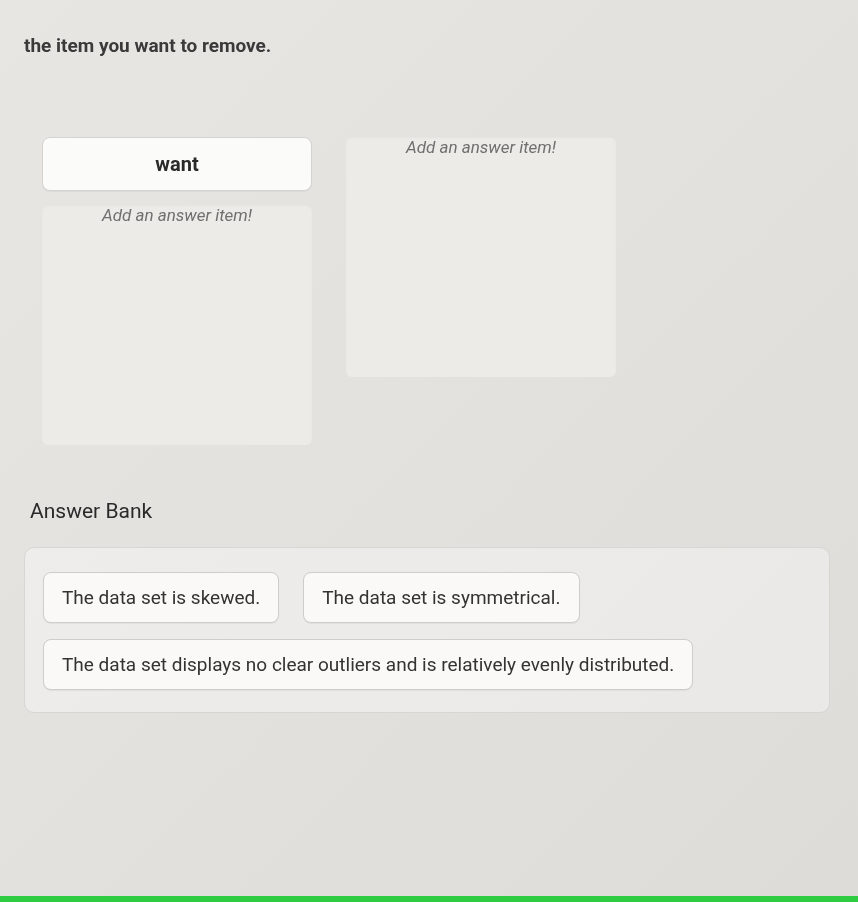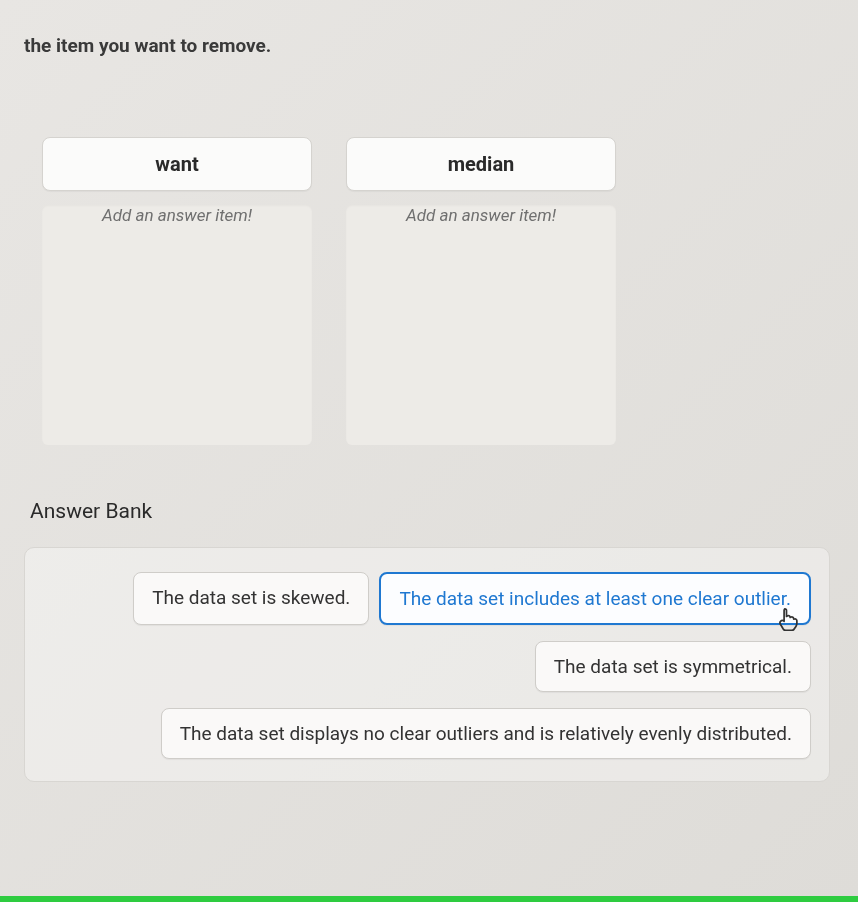--- a/index.html
+++ b/index.html
@@ -67,23 +67,22 @@
     margin-bottom: 24px;
   }
   .answer-bank {
     background: rgba(255,255,255,0.35);
     border: 1px solid #d8d6d2;
     border-radius: 10px;
     padding: 24px 18px 22px 18px;
     margin-right: 28px;
     display: flex;
     flex-wrap: wrap;
-    gap: 16px 10px;
+    gap: 16px 24px;
     position: relative;
-    justify-content: flex-end;
   }
   .chip {
     background: #faf9f8;
     border: 1.5px solid #cfcdc9;
     border-radius: 8px;
     padding: 13px 18px;
     font-size: 19px;
     color: #333;
     white-space: nowrap;
     box-shadow: 0 1px 1px rgba(0,0,0,0.05);
@@ -119,35 +118,28 @@
   <div class="instruction">the item you want to remove.</div>
 
   <div class="drop-row">
     <div class="drop-col">
       <div class="drop-header">want</div>
       <div class="drop-zone">
         <span>Add an answer item!</span>
       </div>
     </div>
     <div class="drop-col">
-      <div class="drop-header">median</div>
       <div class="drop-zone">
         <span>Add an answer item!</span>
       </div>
     </div>
   </div>
 
   <div class="answer-bank-label">Answer Bank</div>
 
   <div class="answer-bank">
     <div class="chip">The data set is skewed.</div>
-    <div class="chip selected" style="position:relative;">
-      <span>The data set includes at least one clear outlier.</span>
-      <svg class="pointer-icon" viewBox="0 0 24 24">
-        <path fill="none" stroke="#333" stroke-width="1.6" stroke-linejoin="round" d="M9 3.5c.9 0 1.6.7 1.6 1.6v5.4l1.1-.6c.9-.5 2 .1 2.2 1.1l.1.5 1-.4c1-.4 2.1.3 2.2 1.4l.1.6.9-.2c1-.2 2 .6 2 1.7v2.1c0 1.1-.3 2.2-.9 3.1l-1.6 2.4c-.5.8-1.4 1.3-2.4 1.3H10c-1 0-1.9-.5-2.4-1.3L5 17.8c-.6-.9-.5-2.1.3-2.9.7-.7 1.8-.8 2.6-.2l.5.4V5.1C8.4 4.2 9.1 3.5 9 3.5z"></path>
-      </svg>
-    </div>
     <div class="chip">The data set is symmetrical.</div>
     <div class="chip">The data set displays no clear outliers and is relatively evenly distributed.</div>
   </div>
 
   <div class="bottom-accent"></div>
 </div>
 
 </body></html>

